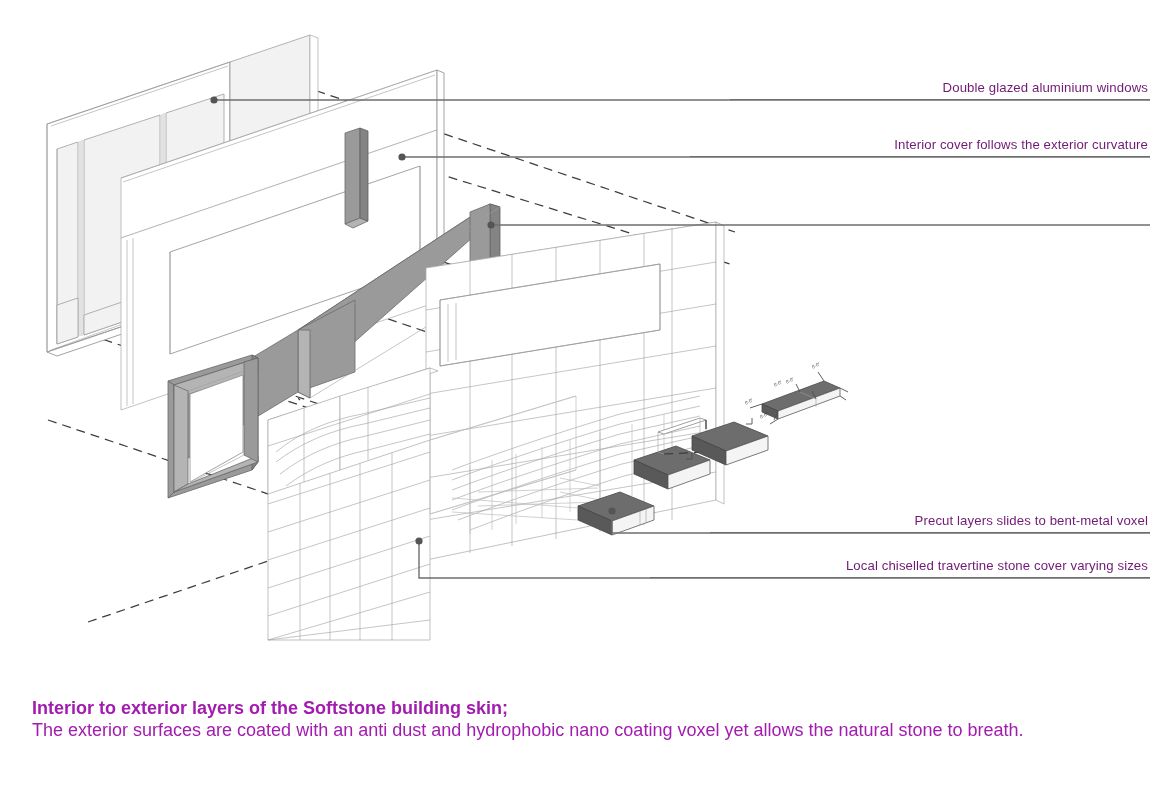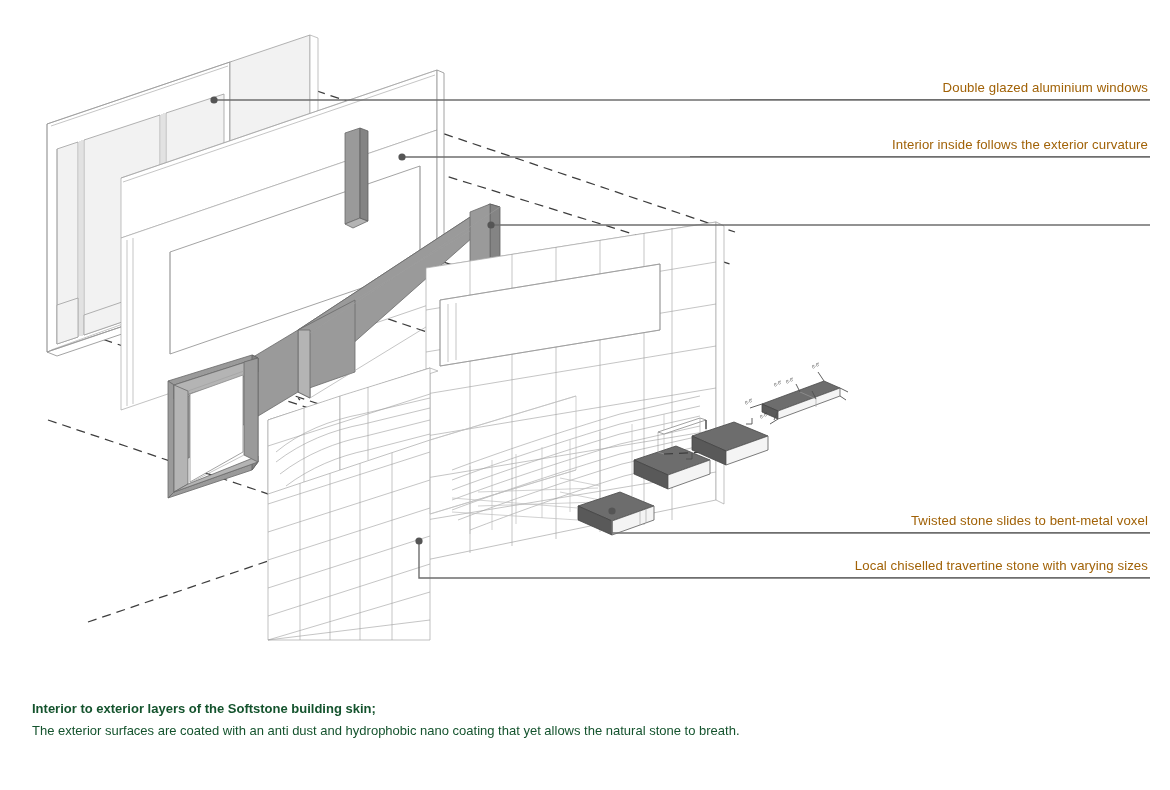--- a/index.html
+++ b/index.html
@@ -36,42 +36,42 @@
   .callout {
     position: absolute;
     text-align: right;
     white-space: nowrap;
   }
   .callout .callout-text {
     display: block;
     font-size: 13.2px;
     line-height: 16px;
     letter-spacing: 0.1px;
-    color: #a16207;
+    color: #701a75;
     padding-right: 2px;
     padding-bottom: 3px;
   }
   .callout .callout-rule {
     display: block;
     height: 0;
     border-top: 1.4px solid #6e6e6e;
   }
 
   
   #caption {
     position: absolute;
     left: 32px;
     top: 698px;
     width: 1100px;
   }
   #caption .cap-line {
     display: block;
-    font-size: 13px;
+    font-size: 18px;
     line-height: 21.5px;
-    color: #14532d;
+    color: #a21caf;
     white-space: nowrap;
   }
   #caption .cap-line.bold {
     font-weight: bold;
   }
 
   
   .dim {
     position: absolute;
     font-size: 4.4px;
@@ -376,39 +376,39 @@
       <circle cx="419" cy="541" r="3.6"></circle>
     </g>
   </svg>
 
   <div class="callout" style="right:20px; top:80px; width:420px;">
     <span class="callout-text">Double glazed aluminium windows</span>
     <span class="callout-rule"></span>
   </div>
 
   <div class="callout" style="right:20px; top:137px; width:460px;">
-    <span class="callout-text">Interior inside follows the exterior curvature</span>
+    <span class="callout-text">Interior cover follows the exterior curvature</span>
     <span class="callout-rule"></span>
   </div>
 
 
   <div class="callout" style="right:20px; top:513px; width:440px;">
-    <span class="callout-text">Twisted stone slides to bent-metal voxel</span>
+    <span class="callout-text">Precut layers slides to bent-metal voxel</span>
     <span class="callout-rule"></span>
   </div>
 
   <div class="callout" style="right:20px; top:558px; width:500px;">
-    <span class="callout-text">Local chiselled travertine stone with varying sizes</span>
+    <span class="callout-text">Local chiselled travertine stone cover varying sizes</span>
     <span class="callout-rule"></span>
   </div>
 
   <div class="dim" style="left:745px; top:400px; transform:rotate(-26deg);">0'-0"</div>
   <div class="dim" style="left:774px; top:382px; transform:rotate(-26deg);">0'-0"</div>
   <div class="dim" style="left:786px; top:379px; transform:rotate(-26deg);">0'-0"</div>
   <div class="dim" style="left:812px; top:364px; transform:rotate(-26deg);">0'-0"</div>
   <div class="dim" style="left:760px; top:414px; transform:rotate(-26deg);">0'-0"</div>
 
   <div id="caption">
     <span class="cap-line bold">Interior to exterior layers of the Softstone building skin;</span>
-    <span class="cap-line">The exterior surfaces are coated with an anti dust and hydrophobic nano coating that yet allows the natural stone to breath.</span>
+    <span class="cap-line">The exterior surfaces are coated with an anti dust and hydrophobic nano coating voxel yet allows the natural stone to breath.</span>
   </div>
 
 </div>
 
 </body></html>

